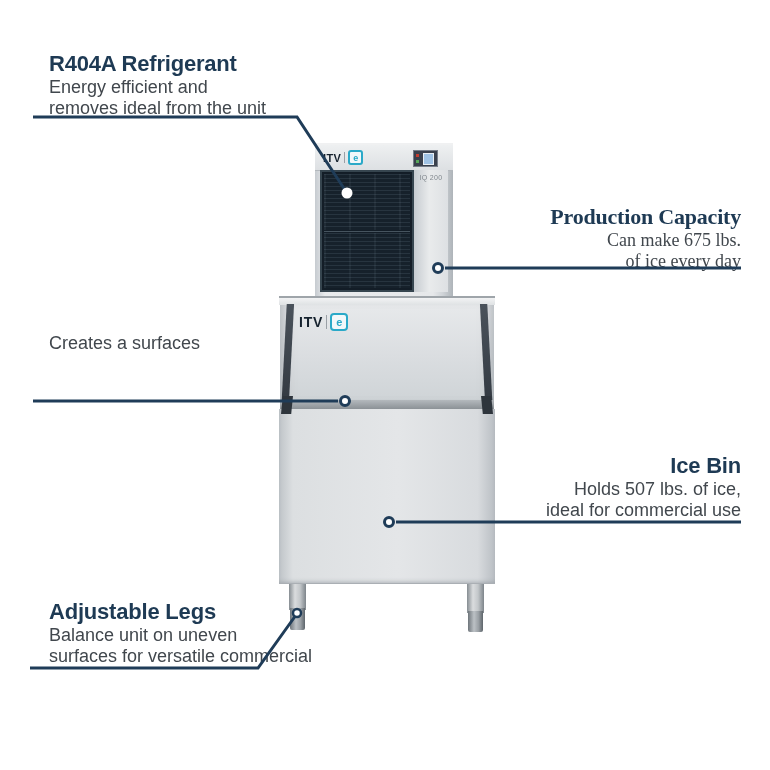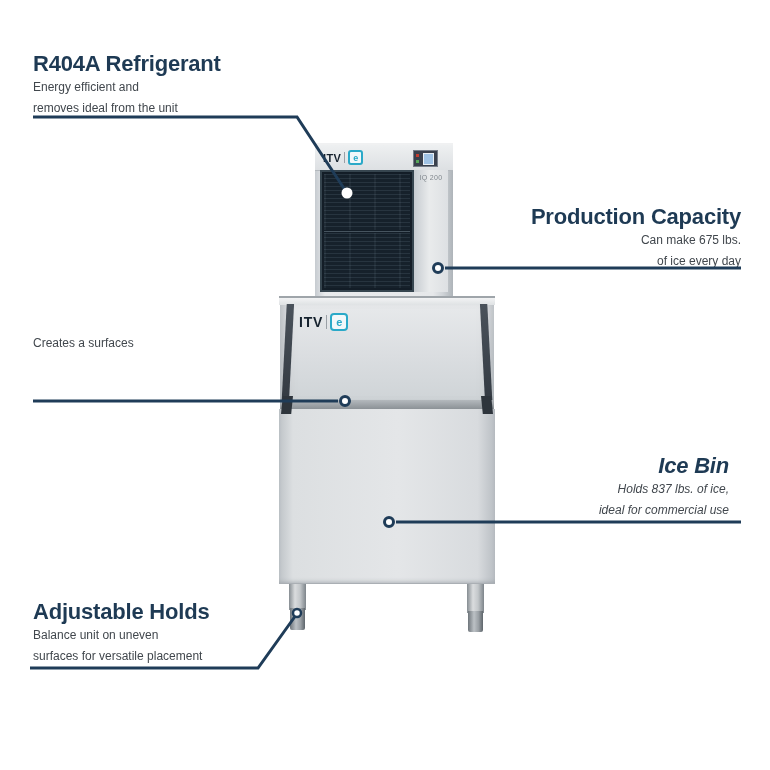--- a/index.html
+++ b/index.html
@@ -1,31 +1,31 @@
 <!DOCTYPE html>
 <html><head>
 <meta charset="utf-8">
 <style>
   html,body{margin:0;padding:0;background:#ffffff;}
   #stage{
     position:relative;width:770px;height:770px;background:#ffffff;overflow:hidden;
     font-family:"Liberation Sans","DejaVu Sans",sans-serif;
   }
   
-  .callout{position:absolute;z-index:30;}
+  .callout{position:absolute;z-index:30;margin-left:16px;}
   .callout .c-title{
     font-size:22px;font-weight:700;color:#1e3a54;letter-spacing:-0.2px;
     line-height:27px;white-space:nowrap;
   }
-  .callout .c-desc{font-size:12px;color:#41474d;line-height:21px;white-space:nowrap;}
+  .callout .c-desc{font-size:18px;color:#41474d;line-height:21px;white-space:nowrap;}
   .align-right{text-align:right;}
   #callout-refrigerant{left:33px;top:50px;}
-  #callout-production{right:29px;top:203px;}
+  #callout-production{right:29px;top:203px;font-family:Liberation Serif, serif;}
   #callout-binliner{left:33px;top:333px;}
-  #callout-icebin{right:41px;top:452px;font-style:italic;}
+  #callout-icebin{right:29px;top:452px;}
   #callout-legs{left:33px;top:598px;}
 
   
   .mpart{position:absolute;z-index:10;}
   #machine-head{
     left:315px;top:143px;width:138px;height:153px;
     background:linear-gradient(90deg,#c6cbd0 0,#e9ebed 10px,#e6e8ea 118px,#cfd3d7 128px,#aeb4b9 100%);
     border-top:2px solid #f0f1f2;
   }
   #head-band{position:absolute;left:0;top:0;right:0;height:25px;
@@ -159,28 +159,28 @@
     <div class="c-desc">Can make 675 lbs.</div>
     <div class="c-desc">of ice every day</div>
   </div>
 
   <div id="callout-binliner" class="callout">
     <div class="c-desc">Creates a surfaces</div>
   </div>
 
   <div id="callout-icebin" class="callout align-right">
     <div class="c-title">Ice Bin</div>
-    <div class="c-desc">Holds 837 lbs. of ice,</div>
+    <div class="c-desc">Holds 507 lbs. of ice,</div>
     <div class="c-desc">ideal for commercial use</div>
   </div>
 
   <div id="callout-legs" class="callout">
-    <div class="c-title">Adjustable Holds</div>
+    <div class="c-title">Adjustable Legs</div>
     <div class="c-desc">Balance unit on uneven</div>
-    <div class="c-desc">surfaces for versatile placement</div>
+    <div class="c-desc">surfaces for versatile commercial</div>
   </div>
 
   <svg id="overlay" width="770" height="770" viewBox="0 0 770 770">
     <g stroke="#1f3c58" stroke-width="3" fill="none">
       <polyline points="33,117 297,117 347,193"></polyline>
       <line x1="445" y1="268" x2="741" y2="268"></line>
       <line x1="33" y1="401" x2="338" y2="401"></line>
       <line x1="396" y1="522" x2="741" y2="522"></line>
       <polyline points="30,668 258,668 296,615"></polyline>
     </g>

